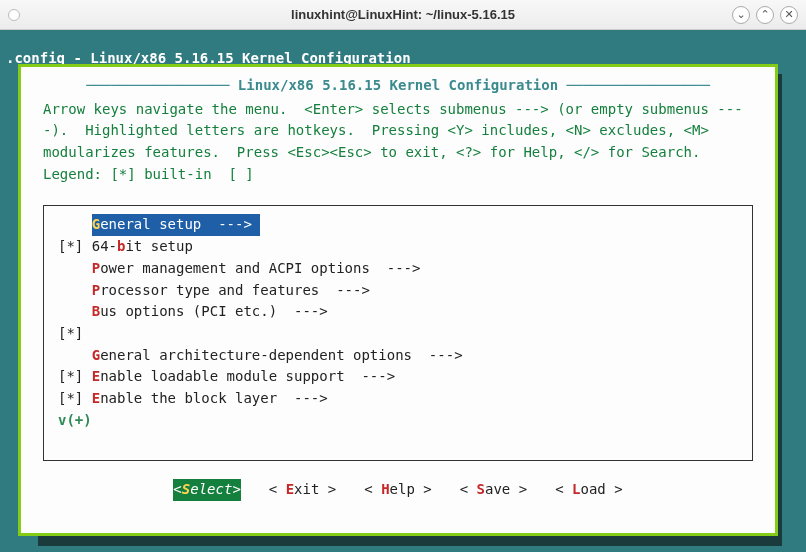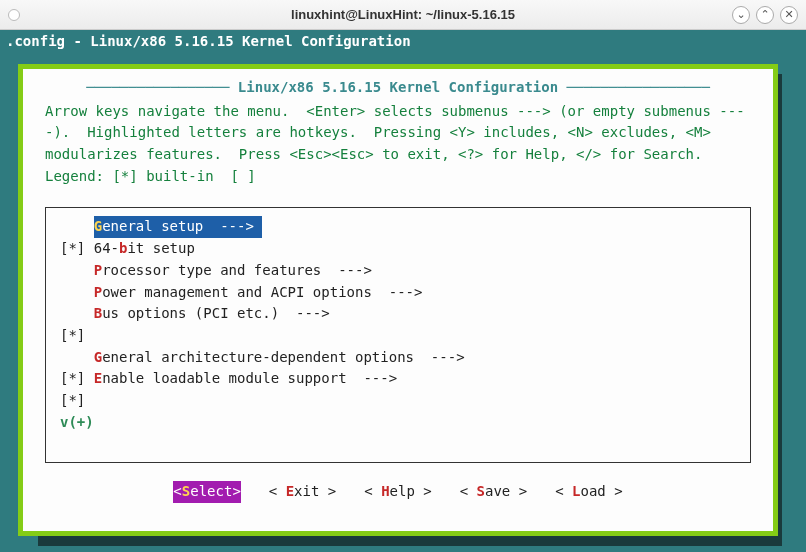--- a/index.html
+++ b/index.html
@@ -54,42 +54,42 @@
     display: flex; align-items: center; justify-content: center;
     font-size: 11px;
     color: #555;
     font-family: sans-serif;
     line-height: 1;
   }
   .terminal {
     flex: 1;
     background: #2f7b7f;
     position: relative;
-    padding-top: 1px;
+    padding-top: 18px;
   }
   .shadow {
     position: absolute;
     top: 44px; left: 38px;
     width: 744px; height: 472px;
     background: #1a3a3c;
   }
   .config-title {
     color: #fff;
     font-weight: bold;
     padding: 2px 0 4px 6px;
     white-space: pre;
   }
   .dialog {
     position: absolute;
     top: 34px;
     left: 18px;
     width: 760px;
     height: 472px;
     background: #fdfdfd;
-    border: 5px solid #84cc16;
+    border: 3px solid #84cc16;
     padding: 10px 22px 12px 22px;
     color: #222;
     line-height: 1.55;
   }
   .dialog-title {
     text-align: center;
     position: relative;
     top: -2px;
   }
   .dialog-title .dashes { color: #3a8a8e; }
@@ -119,22 +119,23 @@
     margin-top: 18px;
     display: flex;
     justify-content: center;
     gap: 28px;
   }
   .btn {
     white-space: pre;
   }
   .btn .hk { color: #c62828; font-weight: bold; }
   .btn.selected {
-    background: #a21caf;
+    background: #15803d;
     color: #fff;
+    font-style: italic;
   }
   .btn.selected .hk { color: #ffd54f; }
 </style>
 </head>
 <body>
 
 <div class="window">
   <div class="titlebar">
     <div class="left-dot"></div>
     <div class="title">linuxhint@LinuxHint: ~/linux-5.16.15</div>
@@ -152,27 +153,27 @@
     <div class="dialog">
       <div class="dialog-title">
         <span class="dashes">───────────────── </span><span class="txt">Linux/x86 5.16.15 Kernel Configuration</span><span class="dashes"> ─────────────────</span>
       </div>
 
       <div class="help-text">Arrow keys navigate the menu.  &lt;Enter&gt; selects submenus ---&gt; (or empty submenus ----).  Highlighted letters are hotkeys.  Pressing &lt;Y&gt; includes, &lt;N&gt; excludes, &lt;M&gt; modularizes features.  Press &lt;Esc&gt;&lt;Esc&gt; to exit, &lt;?&gt; for Help, &lt;/&gt; for Search.  Legend: [*] built-in  [ ]</div>
 
       <div class="menu-box" id="menu-box">
           <div class="menu-line selected"><span class="prefix">    </span><span class="label-wrap"><span class="hotkey">G</span><span>eneral setup  ---&gt;</span></span></div>
           <div class="menu-line"><span class="prefix">[*] </span><span class="label-wrap"><span>64-</span><span class="hotkey">b</span><span>it setup</span></span></div>
+          <div class="menu-line"><span class="prefix">    </span><span class="label-wrap"><span class="hotkey">P</span><span>ower management and ACPI options  ---&gt;</span></span></div>
           <div class="menu-line"><span class="prefix">    </span><span class="label-wrap"><span class="hotkey">P</span><span>rocessor type and features  ---&gt;</span></span></div>
-          <div class="menu-line"><span class="prefix">    </span><span class="label-wrap"><span class="hotkey">P</span><span>ower management and ACPI options  ---&gt;</span></span></div>
           <div class="menu-line"><span class="prefix">    </span><span class="label-wrap"><span class="hotkey">B</span><span>us options (PCI etc.)  ---&gt;</span></span></div>
           <div class="menu-line"><span class="prefix">[*] </span></div>
           <div class="menu-line"><span class="prefix">    </span><span class="label-wrap"><span class="hotkey">G</span><span>eneral architecture-dependent options  ---&gt;</span></span></div>
           <div class="menu-line"><span class="prefix">[*] </span><span class="label-wrap"><span class="hotkey">E</span><span>nable loadable module support  ---&gt;</span></span></div>
-          <div class="menu-line"><span class="prefix">[*] </span></div>
+          <div class="menu-line"><span class="prefix">[*] </span><span class="label-wrap"><span class="hotkey">E</span><span>nable the block layer  ---&gt;</span></span></div>
           <div class="more-indicator">v(+)</div>
         </div>
 
       <div class="button-row" id="button-row">
           <span class="btn selected"><span>&lt;</span><span class="hk">S</span><span>elect&gt;</span></span>
           <span class="btn"><span>&lt; </span><span class="hk">E</span><span>xit &gt;</span></span>
           <span class="btn"><span>&lt; </span><span class="hk">H</span><span>elp &gt;</span></span>
           <span class="btn"><span>&lt; </span><span class="hk">S</span><span>ave &gt;</span></span>
           <span class="btn"><span>&lt; </span><span class="hk">L</span><span>oad &gt;</span></span>
         </div>

